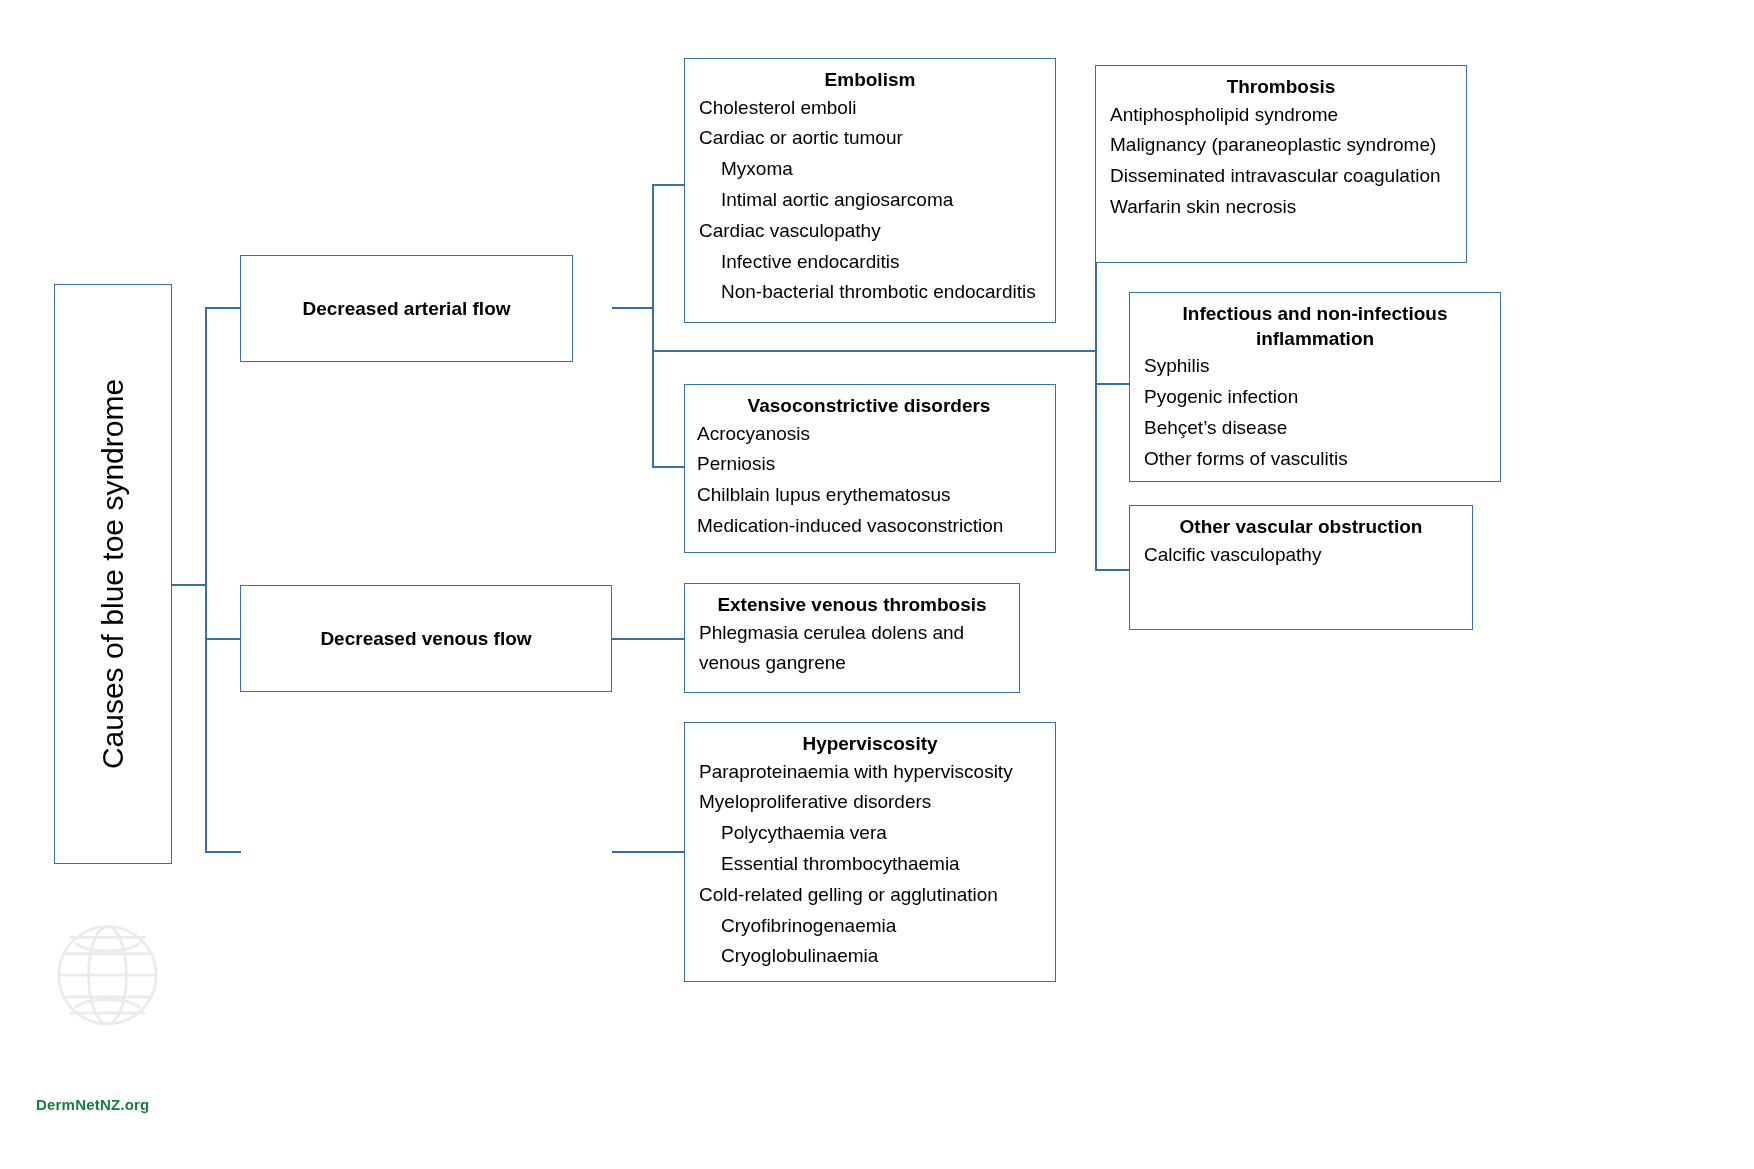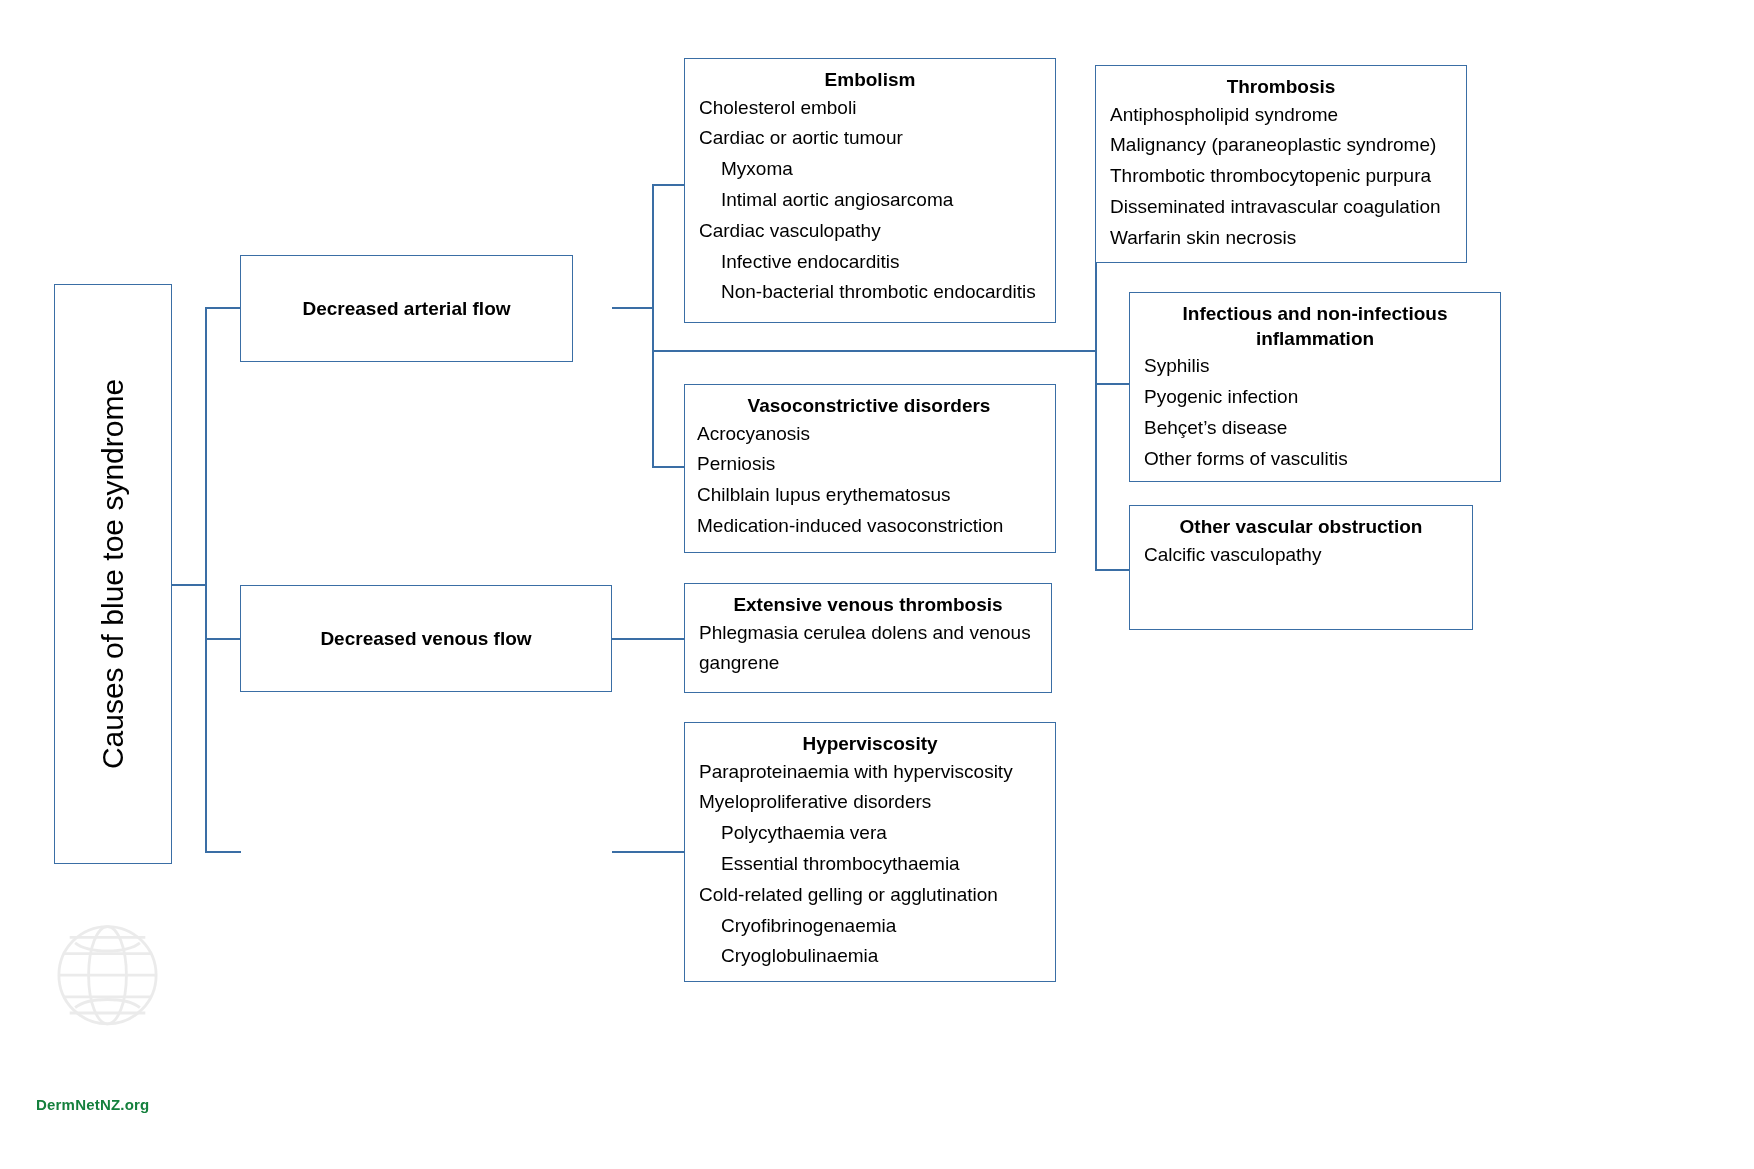--- a/index.html
+++ b/index.html
@@ -72,41 +72,40 @@
   </div>
 
   <div class="box pad" style="left:684px;top:384px;width:372px;height:169px;padding-left:12px;">
     <div class="ttl">Vasoconstrictive disorders</div>
     <div class="li">Acrocyanosis</div>
     <div class="li">Perniosis</div>
     <div class="li">Chilblain lupus erythematosus</div>
     <div class="li">Medication-induced vasoconstriction</div>
   </div>
 
-  <div class="box pad" style="left:684px;top:583px;width:368px;height:110px;">
+  <div class="box pad" style="left:684px;top:583px;width:336px;height:110px;">
     <div class="ttl">Extensive venous thrombosis</div>
     <div class="li wrap">Phlegmasia cerulea dolens and venous gangrene</div>
   </div>
 
   <div class="box pad" style="left:684px;top:722px;width:372px;height:260px;">
     <div class="ttl">Hyperviscosity</div>
     <div class="li">Paraproteinaemia with hyperviscosity</div>
     <div class="li">Myeloproliferative disorders</div>
     <div class="li ind">Polycythaemia vera</div>
     <div class="li ind">Essential thrombocythaemia</div>
     <div class="li">Cold-related gelling or agglutination</div>
     <div class="li ind">Cryofibrinogenaemia</div>
     <div class="li ind">Cryoglobulinaemia</div>
   </div>
 
   <div class="box pad" style="left:1095px;top:65px;width:372px;height:198px;">
     <div class="ttl">Thrombosis</div>
     <div class="li">Antiphospholipid syndrome</div>
     <div class="li">Malignancy (paraneoplastic syndrome)</div>
-    <div class="li">Thrombotic thrombocytopenic purpura</div>
     <div class="li">Disseminated intravascular coagulation</div>
     <div class="li">Warfarin skin necrosis</div>
   </div>
 
   <div class="box pad" style="left:1129px;top:292px;width:372px;height:190px;">
     <div class="ttl" style="padding:0 28px;">Infectious and non-infectious inflammation</div>
     <div class="li">Syphilis</div>
     <div class="li">Pyogenic infection</div>
     <div class="li">Behçet’s disease</div>
     <div class="li">Other forms of vasculitis</div>

